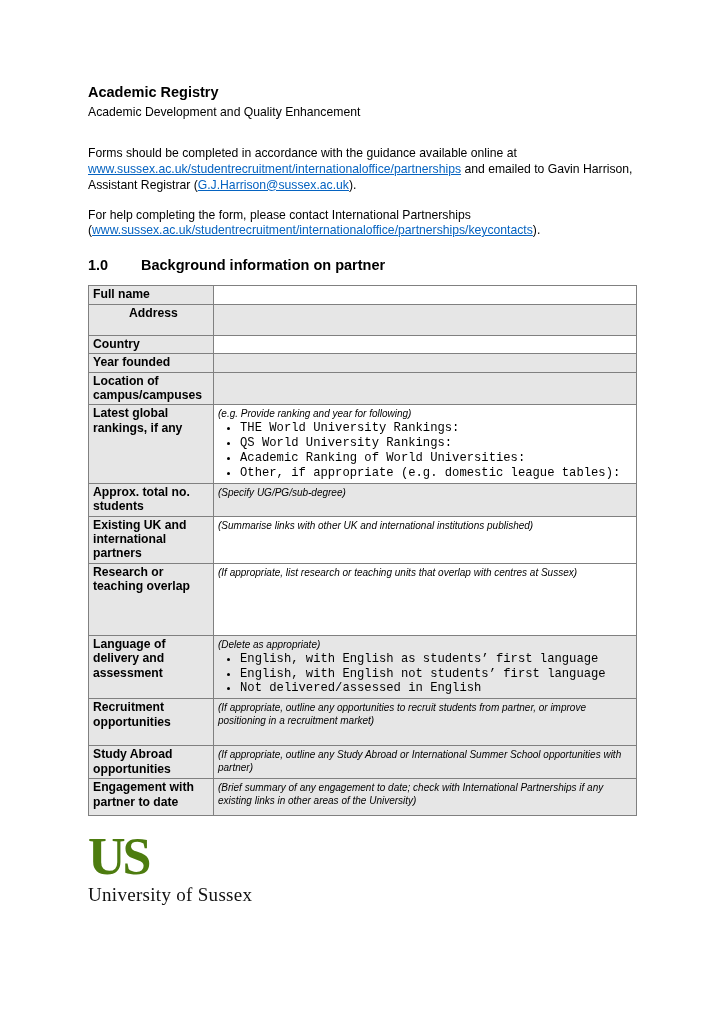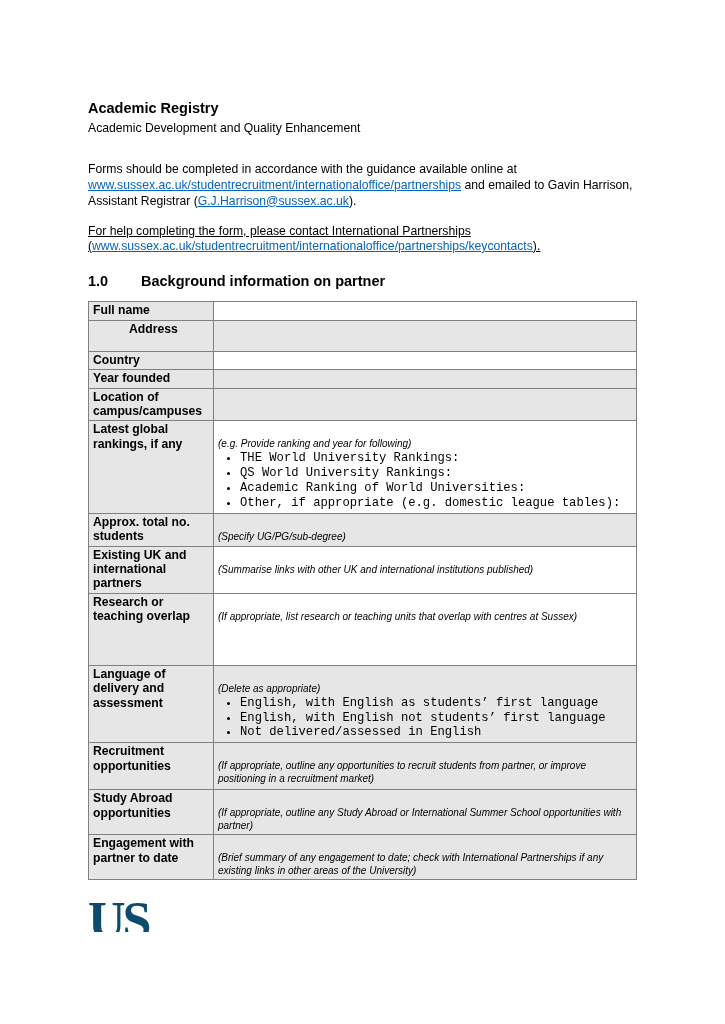--- a/index.html
+++ b/index.html
@@ -5,41 +5,41 @@
   * { margin: 0; padding: 0; box-sizing: border-box; }
   html, body { background: #ffffff; }
   body {
     font-family: "Liberation Sans", sans-serif;
     color: #000000;
     -webkit-font-smoothing: antialiased;
   }
   .page {
     width: 725px;
     height: 916px;
-    margin: 16px auto;
+    margin: 0 auto;
     background: #ffffff;
     padding: 84px 88px 0 88px;
     overflow: hidden;
     position: relative;
   }
   .org-name { font-size: 14.5px; font-weight: bold; line-height: 1.2; }
   .dept-name { font-size: 12.2px; line-height: 1.2; margin-top: 4px; }
   h1.doc-title {
     margin-top: 32px;
     font-size: 27px;
     font-weight: bold;
     line-height: 1.38;
     letter-spacing: 0;
   }
   p.intro-p {
     margin-top: 26px;
     font-size: 12.2px;
     line-height: 1.3;
   }
-  p.intro-p.second { margin-top: 14px; text-decoration: underline; }
+  p.intro-p.second { margin-top: 14px; }
   a.link {
     color: var(--link, #0563c1);
     text-decoration: underline;
     cursor: pointer;
   }
   h2.section-heading {
     margin-top: 18px;
     font-size: 14.5px;
     font-weight: bold;
   }
@@ -60,21 +60,21 @@
   td.label-cell {
     width: 125px;
     font-weight: bold;
     background: var(--shading, #e6e6e6);
   }
   td.value-cell.shaded { background: var(--shading, #e6e6e6); }
   .note {
     font-style: italic;
     font-size: 10px;
     line-height: 1.3;
-    padding-top: 15px;
+    padding-top: 1px;
   }
   ul.cell-bullets { margin: 1px 0 0 22px; padding: 0; font-family: Liberation Mono, monospace; }
   ul.cell-bullets li { font-size: 12.2px; line-height: 1.22; }
   
   table.bg-table tr:nth-child(1) td  { height: 17px; }
   table.bg-table tr:nth-child(2) td  { height: 31px; padding-left: 40px; }
   table.bg-table tr:nth-child(3) td  { height: 17px; }
   table.bg-table tr:nth-child(4) td  { height: 17px; }
   table.bg-table tr:nth-child(5) td  { height: 31px; }
   table.bg-table tr:nth-child(6) td  { height: 31px; }
@@ -83,21 +83,21 @@
   table.bg-table tr:nth-child(11) td { height: 47px; }
   table.bg-table tr:nth-child(13) td { height: 37px; }
   table.bg-table tr:nth-child(14) td { height: 42px; }
   .logo-block { margin-top: 16px; }
   .logo-us {
     font-family: "Liberation Serif", serif;
     font-weight: bold;
     font-size: 52px;
     line-height: 0.95;
     letter-spacing: -3px;
-    color: #0c4a6e;
+    color: #4d7c0f;
   }
   .logo-caption {
     font-family: "Liberation Serif", serif;
     font-size: 19px;
     letter-spacing: 0.3px;
     color: #111111;
     margin-top: 2px;
   }
 </style>
 </head>

